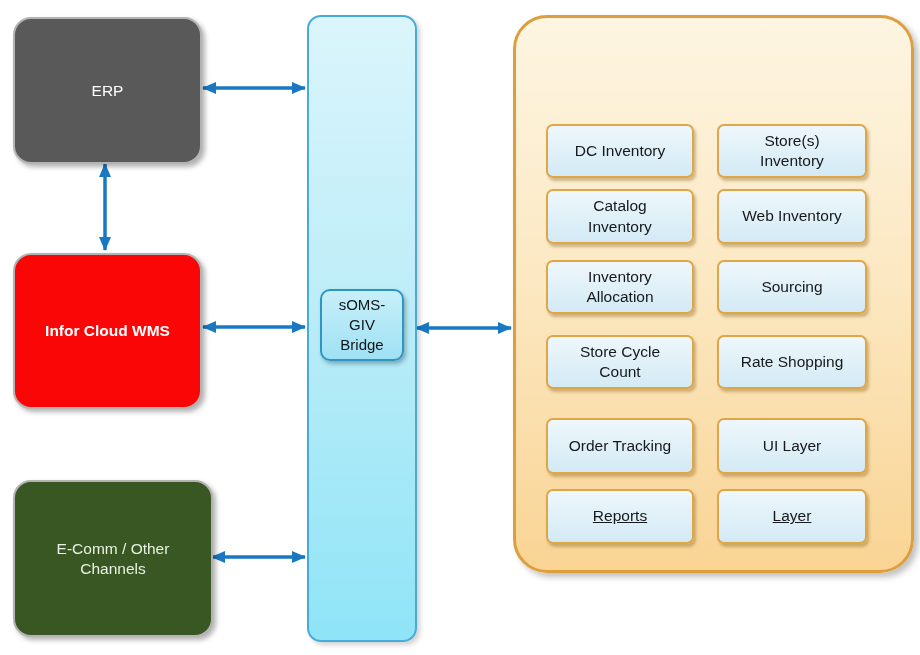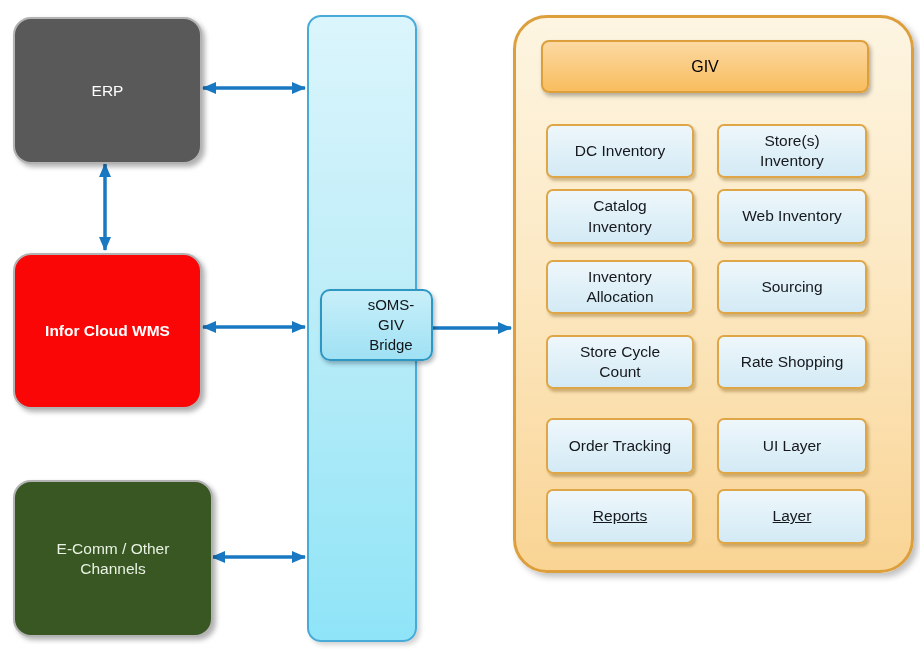--- a/index.html
+++ b/index.html
@@ -44,21 +44,20 @@
     position: absolute;
     left: 320px; top: 289px; width: 80px; height: 68px;
     display: flex; align-items: center; justify-content: center; text-align: center;
     border: 2px solid var(--bridge-border, #2e96c3);
     border-radius: 10px;
     background: linear-gradient(180deg, #c8eff9 0%, #9fe1f4 100%);
     box-shadow: 2px 3px 4px rgba(0,20,40,0.30);
     color: #111418;
     font-size: 15px;
     line-height: 1.35;
-    padding-left: 29px;
   }
   #bridge-node .node-label { max-width: 62px; }
 
   
   #giv-panel {
     position: absolute;
     left: 513px; top: 15px; width: 395px; height: 552px;
     border: 3px solid var(--panel-orange-border, #dd9e3c);
     border-radius: 34px;
     background: linear-gradient(180deg, var(--panel-fill-top, #fdf5e2) 0%, #fce9c4 45%, var(--panel-fill-bottom, #f9d494) 100%);
@@ -136,23 +135,20 @@
   <div class="node" id="ecomm-node">
     <span class="node-label">E-Comm / Other Channels</span>
   </div>
 
   <div id="bridge-bus"></div>
   <div id="bridge-node">
     <span class="node-label">sOMS-GIV Bridge</span>
   </div>
 
   <div id="giv-panel">
-    <div id="giv-header">
-      <span class="header-label">GIV</span>
-    </div>
 
     <div class="module c1 r1">
       <span class="module-label">DC Inventory</span>
     </div>
     <div class="module c2 r1">
       <span class="module-label narrow">Store(s) Inventory</span>
     </div>
 
     <div class="module c1 r2">
       <span class="module-label narrow">Catalog Inventory</span>

